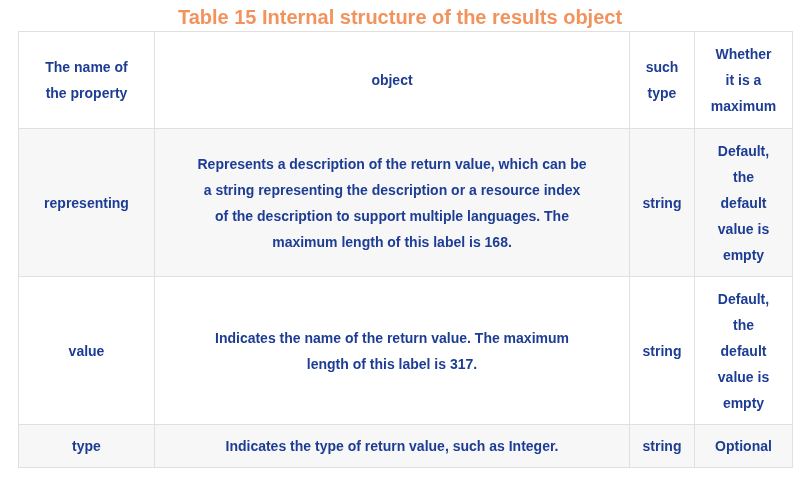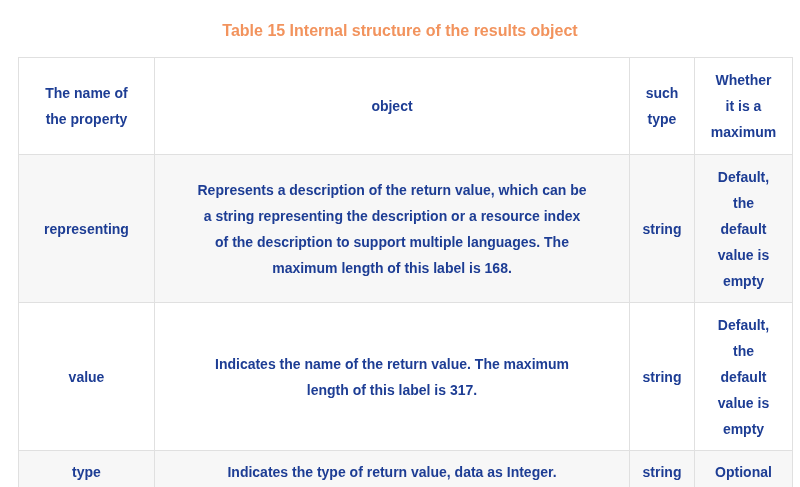--- a/index.html
+++ b/index.html
@@ -10,33 +10,32 @@
   }
   .page {
     position: relative;
     width: 800px;
     height: 487px;
     background: #ffffff;
     overflow: hidden;
   }
   .table-title {
     height: 26px;
-    padding-top: 19px;
+    padding-top: 5px;
     text-align: center;
-    font-size: 16px;
+    font-size: 20px;
     font-weight: bold;
     color: #f2935d;
     line-height: 24px;
   }
   table.results-table {
     border-collapse: collapse;
     table-layout: fixed;
     width: 774px;
     margin-left: 18px;
-    margin-top: 12px;
   }
   col.c1 { width: 136px; }
   col.c2 { width: 475px; }
   col.c3 { width: 65px; }
   col.c4 { width: 98px; }
   th, td {
     border: 1px solid #e0e0e0;
     text-align: center;
     vertical-align: middle;
     white-space: pre-line;
@@ -98,20 +97,20 @@
 length of this label is 317.</td>
         <td>string</td>
         <td>Default,
 the
 default
 value is
 empty</td>
       </tr>
       <tr class="row-short row-alt">
         <td>type</td>
-        <td>Indicates the type of return value, data as Integer.</td>
+        <td>Indicates the type of return value, such as Integer.</td>
         <td>string</td>
         <td>Optional</td>
       </tr>
     </tbody>
   </table>
 
 </div>
 
 </body></html>

